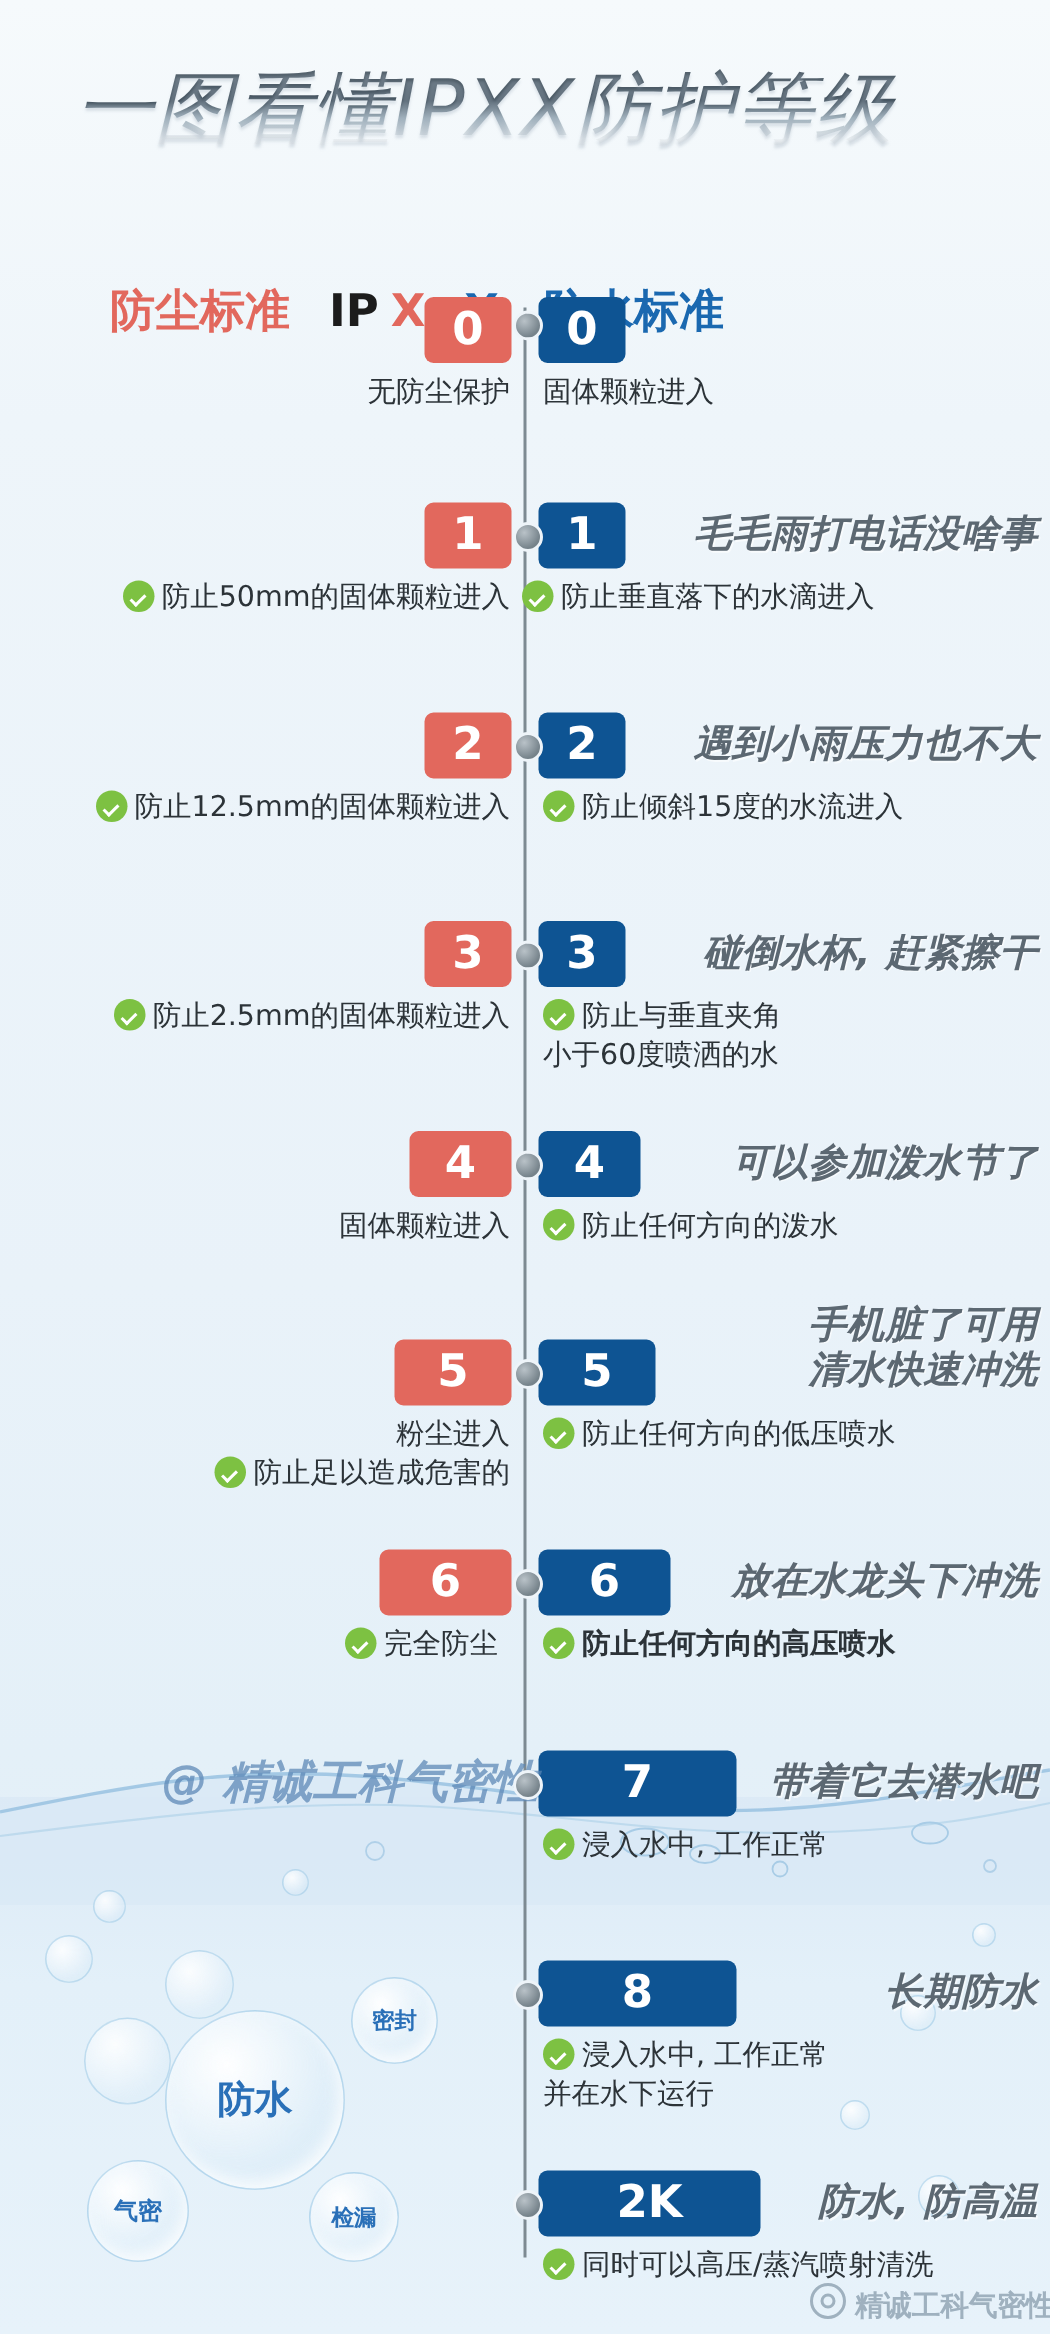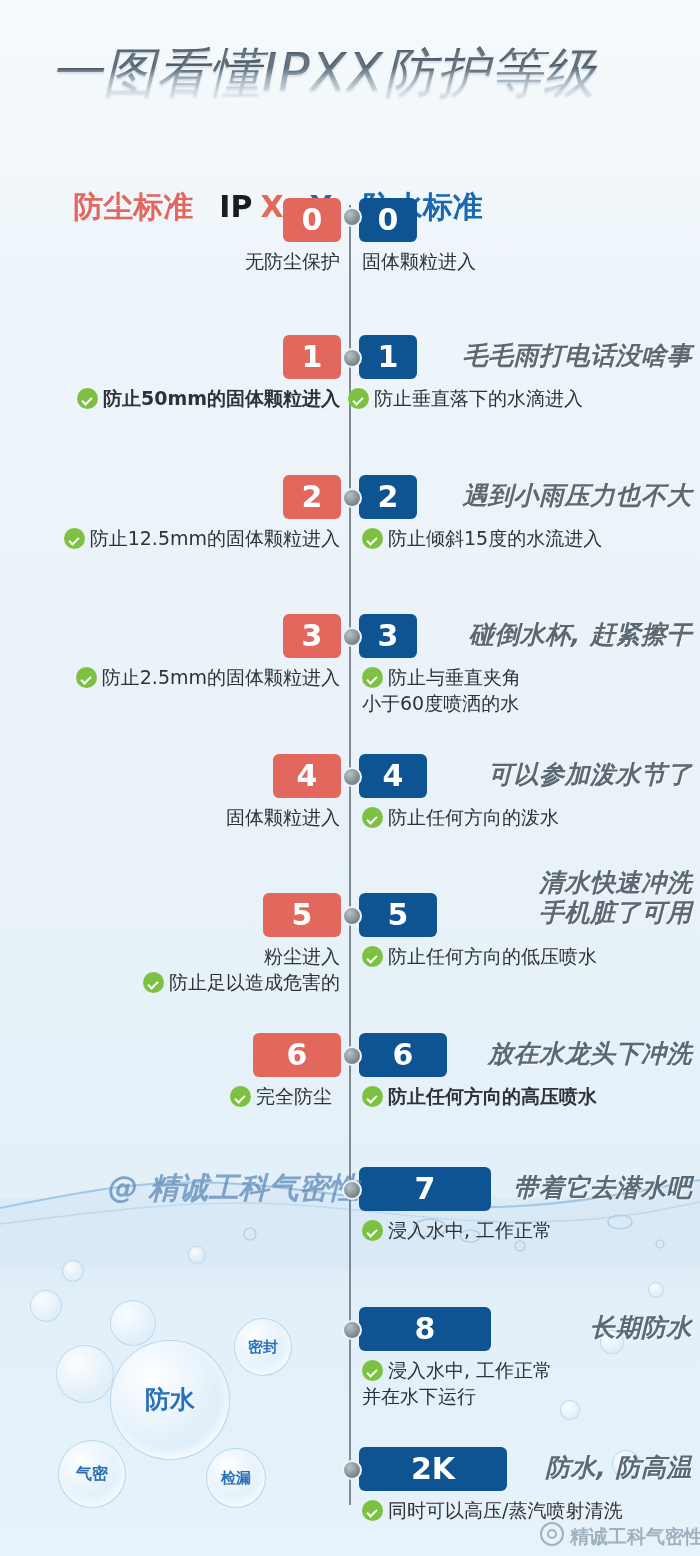--- a/index.html
+++ b/index.html
@@ -138,21 +138,21 @@
   <div id="rows">
       <div class="badge red" style="position: absolute; left: 283px; top: 198px; width: 58px;">0</div>
       <div class="desc" style="position: absolute; right: 360px; top: 248px; text-align: left;">
         <span class="line">无防尘保护</span>
       </div>
       <div class="badge blue" style="position: absolute; left: 359px; top: 198px; width: 58px;">0</div>
       <div class="desc" style="position: absolute; left: 362px; top: 248px; text-align: left;">
         <span class="line">固体颗粒进入</span>
       </div>
       <div class="badge red" style="position: absolute; left: 283px; top: 335px; width: 58px;">1</div>
-      <div class="desc" style="position: absolute; right: 360px; top: 385px; text-align: right; font-weight: bold;">
+      <div class="desc" style="position: absolute; right: 360px; top: 385px; text-align: right;">
         <span class="line"><span class="chk"></span>防止50mm的固体颗粒进入</span>
       </div>
       <div class="badge blue" style="position: absolute; left: 359px; top: 335px; width: 58px;">1</div>
       <div class="desc" style="position: absolute; left: 348px; top: 385px; text-align: left;">
         <span class="line"><span class="chk"></span>防止垂直落下的水滴进入</span>
       </div>
       <div class="tag" style="position: absolute; right: 8px; top: 341px; text-align: right;">
         <span class="tline">毛毛雨打电话没啥事</span>
       </div>
       <div class="badge red" style="position: absolute; left: 283px; top: 475px; width: 58px;">2</div>
@@ -192,22 +192,22 @@
       <div class="badge red" style="position: absolute; left: 263px; top: 893px; width: 78px;">5</div>
       <div class="desc" style="position: absolute; right: 360px; top: 943px; text-align: right;">
         <span class="line">粉尘进入</span>
         <span class="line"><span class="chk"></span>防止足以造成危害的</span>
       </div>
       <div class="badge blue" style="position: absolute; left: 359px; top: 893px; width: 78px;">5</div>
       <div class="desc" style="position: absolute; left: 362px; top: 943px; text-align: left;">
         <span class="line"><span class="chk"></span>防止任何方向的低压喷水</span>
       </div>
       <div class="tag" style="position: absolute; right: 8px; top: 868px; text-align: right;">
+        <span class="tline">手机脏了可用</span>
         <span class="tline">清水快速冲洗</span>
-        <span class="tline">手机脏了可用</span>
       </div>
       <div class="badge red" style="position: absolute; left: 253px; top: 1033px; width: 88px;">6</div>
       <div class="desc" style="position: absolute; right: 368px; top: 1083px; text-align: right;">
         <span class="line"><span class="chk"></span>完全防尘</span>
       </div>
       <div class="badge blue" style="position: absolute; left: 359px; top: 1033px; width: 88px;">6</div>
       <div class="desc" style="position: absolute; left: 362px; top: 1083px; text-align: left; font-weight: bold;">
         <span class="line"><span class="chk"></span>防止任何方向的高压喷水</span>
       </div>
       <div class="tag" style="position: absolute; right: 8px; top: 1039px; text-align: right;">

